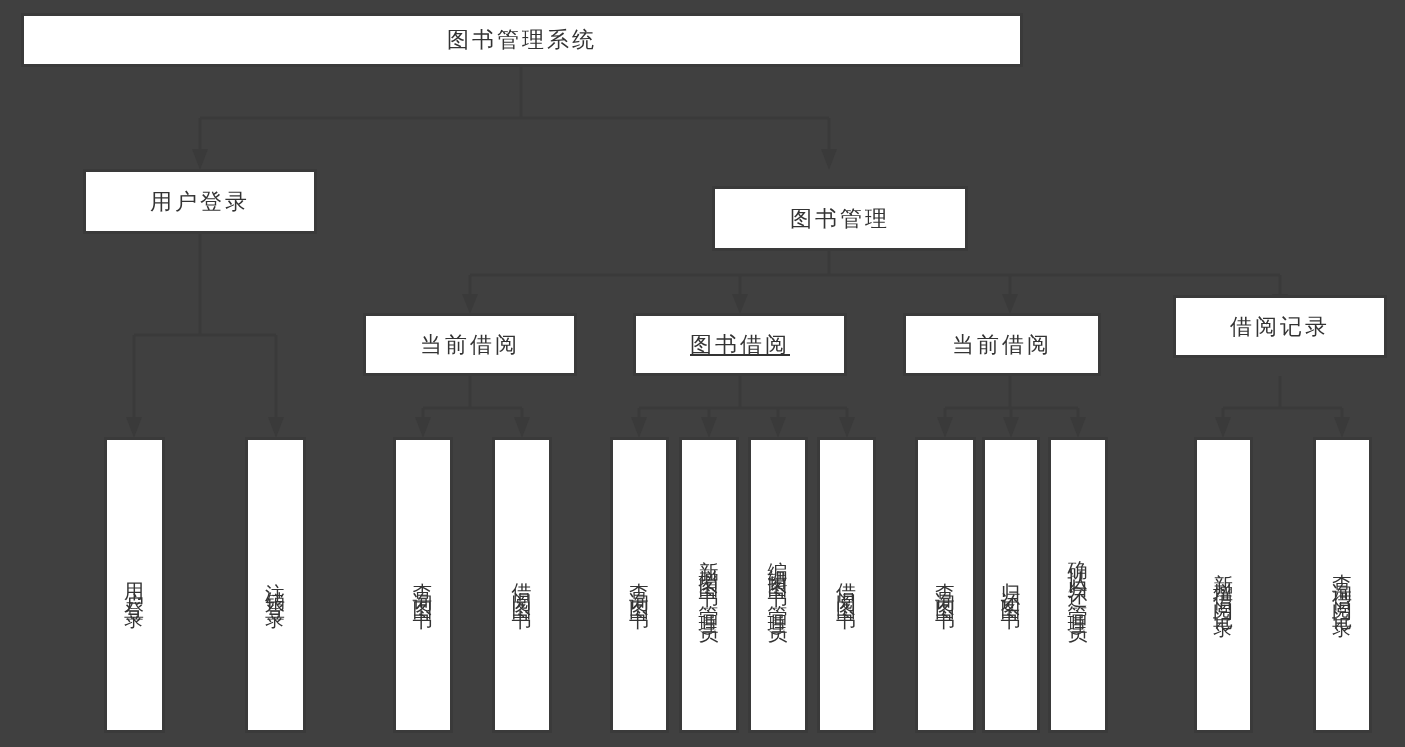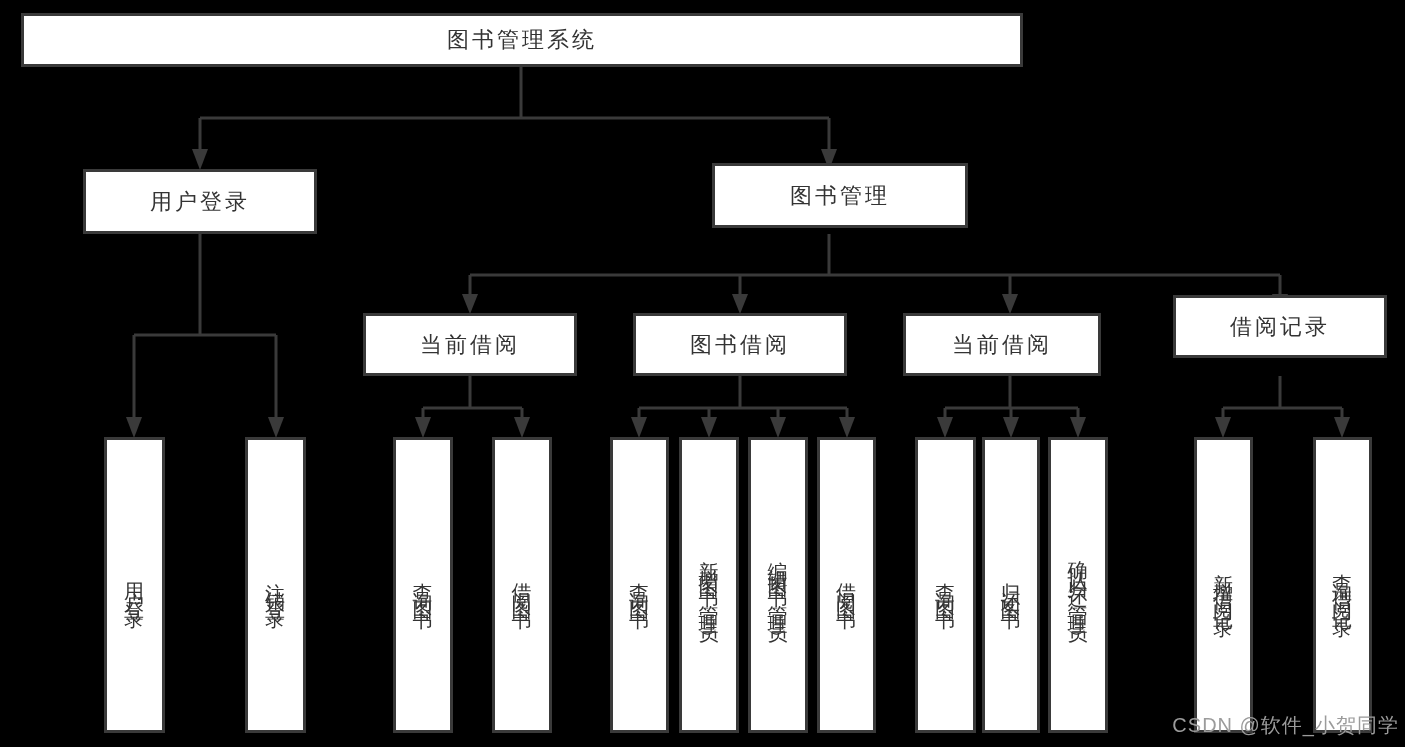--- a/index.html
+++ b/index.html
@@ -6,21 +6,21 @@
   html, body {
     margin: 0;
     padding: 0;
     background: #ffffff;
     font-family: "Liberation Sans", "DejaVu Sans", sans-serif;
   }
   .canvas {
     position: relative;
     width: 1405px;
     height: 747px;
-    background: #000000;
+    background: #404040;
     overflow: hidden;
   }
   svg.connectors {
     position: absolute;
     left: 0; top: 0;
     width: 1405px;
     height: 747px;
     z-index: 1;
   }
   .node {
@@ -44,24 +44,24 @@
     writing-mode: vertical-rl;
     font-size: 20px;
     letter-spacing: 9px;
     line-height: 1;
     color: #333333;
   }
   
   .n-root  { left: 21px;  top: 13px;  width: 1002px; height: 54px; }
   
   .n-user  { left: 83px;  top: 169px; width: 234px;  height: 65px; }
-  .n-mgmt  { left: 712px; top: 163px; width: 256px;  height: 65px; }
+  .n-mgmt  { left: 712px; top: 186px; width: 256px;  height: 65px; }
   
   .n-g0 { left: 363px;  top: 313px; width: 214px; height: 63px; }
-  .n-g1 { left: 633px;  top: 313px; width: 214px; height: 63px; }
+  .n-g1 { left: 633px;  top: 313px; width: 214px; height: 63px; text-decoration: underline; }
   .n-g2 { left: 903px;  top: 313px; width: 198px; height: 63px; }
   .n-g3 { left: 1173px; top: 295px; width: 214px; height: 63px; }
   
   .leaf { top: 437px; height: 296px; }
   .n-a0 { left: 104px;  width: 61px; }
   .n-a1 { left: 245px;  width: 61px; }
   .n-b0 { left: 393px;  width: 60px; }
   .n-b1 { left: 492px;  width: 60px; }
   .n-c0 { left: 610px;  width: 59px; }
   .n-c1 { left: 679px;  width: 60px; }
@@ -196,15 +196,14 @@
     <span>确认归还（管理员）</span>
   </div>
 
   <div class="node v-node leaf n-e0">
     <span>新增借阅记录</span>
   </div>
   <div class="node v-node leaf n-e1">
     <span>查询借阅记录</span>
   </div>
 
-  <div class="watermark">CSDN @软件_小贺同学</div>
 
 </div>
 
 </body></html>

